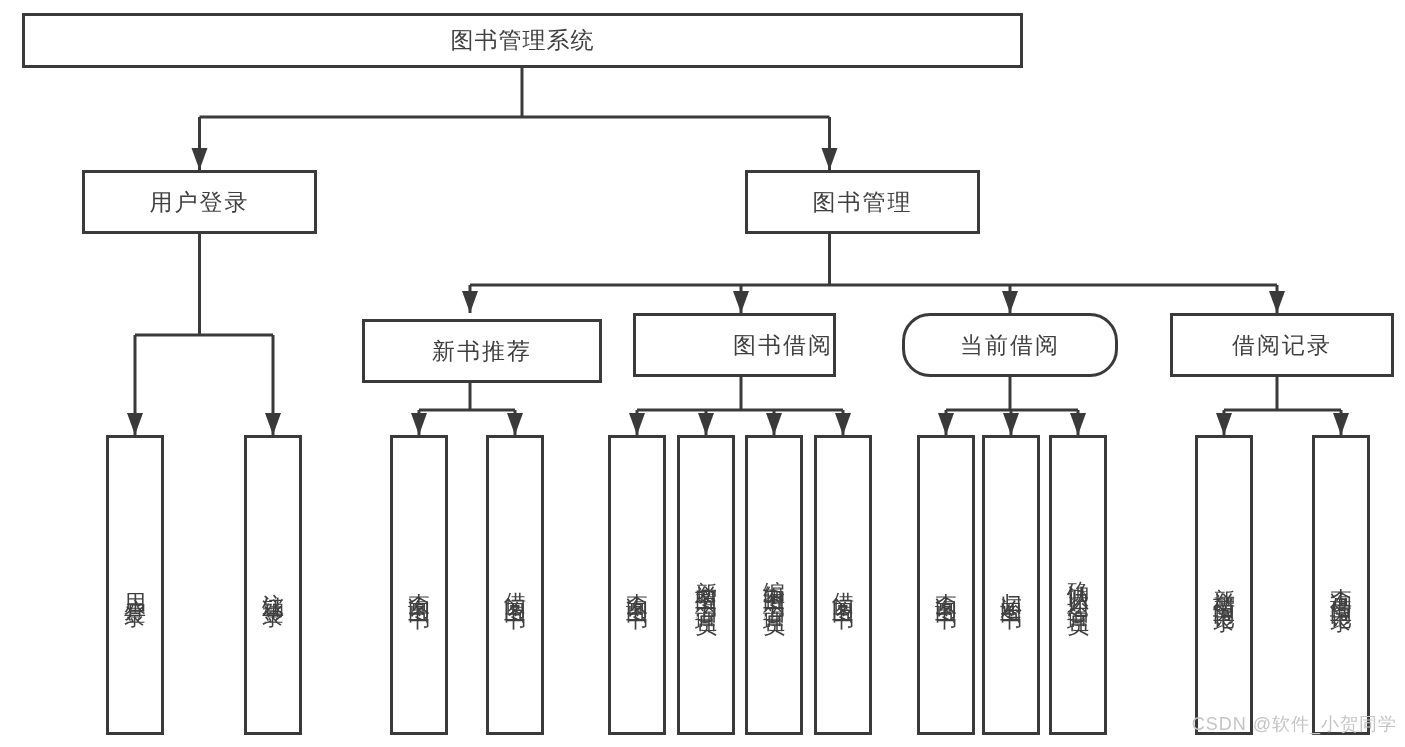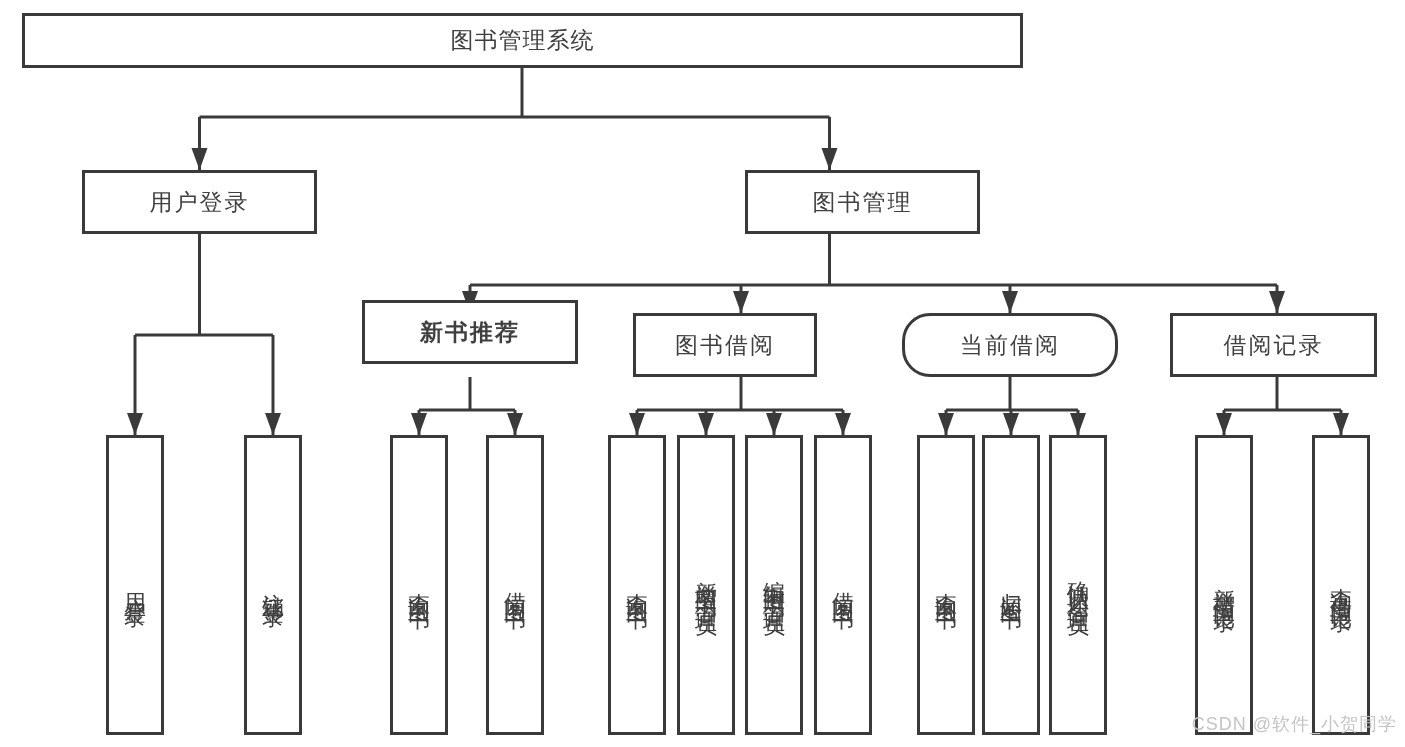--- a/index.html
+++ b/index.html
@@ -96,30 +96,30 @@
     <span>图书管理系统</span>
   </div>
 
   <div class="node h-node" style="left:82px;top:170px;width:235px;height:64px;">
     <span>用户登录</span>
   </div>
   <div class="node h-node" style="left:745px;top:170px;width:235px;height:64px;">
     <span>图书管理</span>
   </div>
 
-  <div class="node h-node" style="left:362px;top:300px;width:216px;height:64px;font-weight:bold;">
+  <div class="node h-node" style="left:362px;top:319px;width:240px;height:64px;">
     <span>新书推荐</span>
   </div>
-  <div class="node h-node" style="left:633px;top:313px;width:184px;height:64px;">
+  <div class="node h-node" style="left:633px;top:313px;width:203px;height:64px;justify-content:flex-end;">
     <span>图书借阅</span>
   </div>
   <div class="node h-node" style="left:902px;top:313px;width:216px;height:64px;border-radius:28px;">
     <span>当前借阅</span>
   </div>
-  <div class="node h-node" style="left:1170px;top:313px;width:207px;height:64px;text-align:center;">
+  <div class="node h-node" style="left:1170px;top:313px;width:224px;height:64px;text-align:center;">
     <span>借阅记录</span>
   </div>
 
   <div class="node v-node" style="left:106px;top:435px;width:58px;height:300px;">
     <span class="vtext">用户登录</span>
   </div>
   <div class="node v-node" style="left:244px;top:435px;width:58px;height:300px;">
     <span class="vtext">注销登录</span>
   </div>
 

